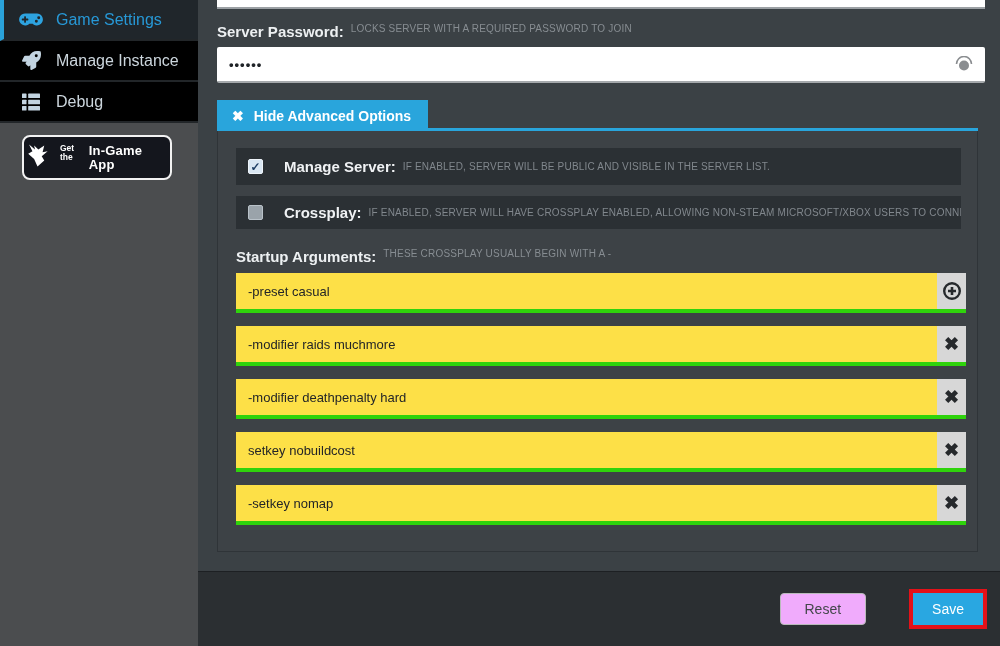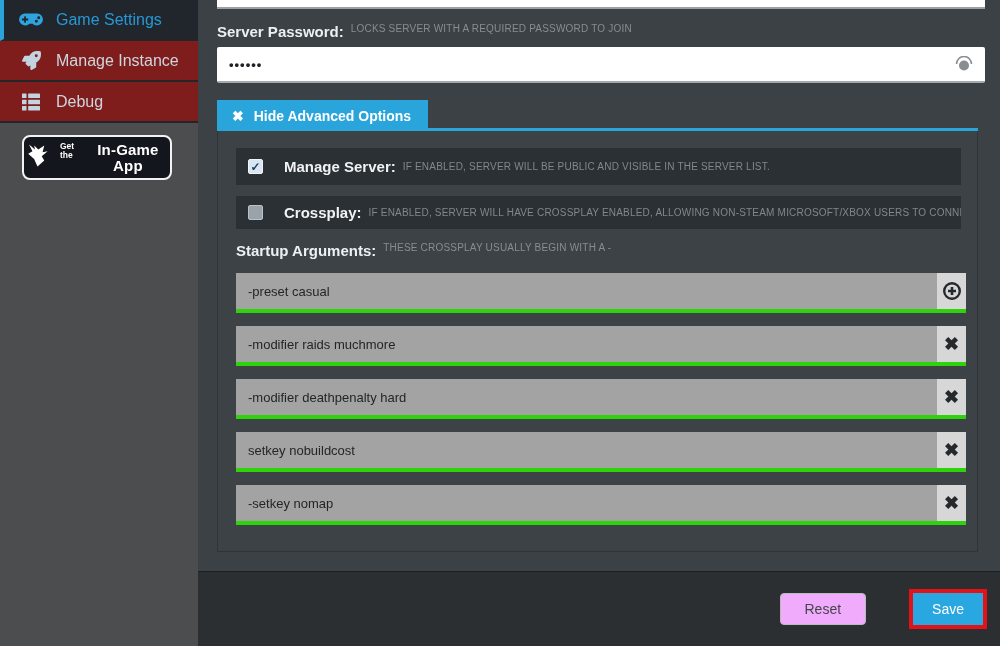--- a/index.html
+++ b/index.html
@@ -2,35 +2,35 @@
 <html><head>
 <meta charset="utf-8">
 <style>
   * { margin:0; padding:0; box-sizing:border-box; }
   html,body { width:1000px; height:646px; }
   body { font-family:"Liberation Sans", sans-serif; background:#3b4145; overflow:hidden; }
   .app { position:relative; width:828px; height:646px; }
 
   
   .sidebar { position:absolute; left:0; top:0; width:198px; height:646px; background:#4b4d4f; }
-  .menu-item { display:flex; align-items:center; height:41px; background:#7f1d1d;
+  .menu-item { display:flex; align-items:center; height:41px; background:#000000;
                border-bottom:2px solid #222629; padding-left:18px; cursor:pointer;
                color:#ccd6dd; font-size:16px; }
   .menu-item .mi-icon { width:26px; display:flex; justify-content:center; color:#c3d4e1; }
   .menu-item .mi-label { margin-left:12px; }
   .menu-item.active { background:#20262b; border-left:4px solid #2aa2da; padding-left:14px;
                       color:#2798d6; }
   .menu-item.active .mi-icon { color:#2da3e0; }
 
   .badge { position:absolute; left:22px; top:135px; width:150px; height:45px;
            background:#14161d; border:2px solid #f2f2f2; border-radius:8px;
            display:flex; align-items:center; justify-content:center; gap:9px; cursor:pointer; }
   .badge-text { display:flex; flex-direction:row; line-height:1.05; color:#ffffff; }
   .badge-text .b1 { font-size:8.5px; font-weight:bold; }
-  .badge-text .b2 { font-size:15px; font-weight:bold; letter-spacing:.2px;text-align:center; }
+  .badge-text .b2 { font-size:13px; font-weight:bold; letter-spacing:.2px; }
 
   
   .main { position:absolute; left:198px; top:0; width:802px; height:646px; background:#3b4145; }
 
   .frag { position:absolute; left:19px; top:0; width:768px; height:9px; background:#ffffff;
           border-bottom:2px solid #9ba0a4; }
 
   .field-label { position:absolute; left:19px; display:flex; align-items:flex-start; gap:7px; white-space:nowrap; }
   .field-label .fl { color:#edf0f2; font-size:15px; font-weight:bold; }
   .field-label .fd { color:#878d92; font-size:10px; letter-spacing:.2px; }
@@ -56,26 +56,26 @@
   .check-row.r1 { top:17px; height:37px; }
   .check-row.r2 { top:65px; height:33px; }
   .cb { width:15px; height:15px; border-radius:2px; background:#9aa3aa; border:1px solid #b9c2c9;
         display:flex; align-items:center; justify-content:center; cursor:pointer; flex:0 0 auto; }
   .cb .mark { display:none; font-size:12px; font-weight:bold; color:#1d3d63; line-height:1; }
   .cb.checked { background:#d9e6f2; border-color:#eef4fa; }
   .cb.checked .mark { display:block; }
   .check-row .cl { margin-left:21px; color:#f0f2f4; font-size:15px; font-weight:bold; }
   .check-row .cd { margin-left:7px; color:#81878d; font-size:10px; letter-spacing:.2px; }
 
-  .sa-label { top:111px; left:18px; }
+  .sa-label { top:117px; left:18px; }
   .panel .field-label { position:absolute; }
 
   .arg-row { position:absolute; left:18px; width:730px; height:40px; display:flex;
              border-bottom:4px solid #2fd30c; }
-  .arg-row input { flex:1; border:none; background:#a3a3a3; padding:0 12px;
+  .arg-row input { flex:1; border:none; background:#fde047; padding:0 12px;
                    font-family:"Liberation Sans",sans-serif; font-size:13px; color:#232527; }
   .arg-btn { width:29px; border:none; background:#d7d7d7; display:flex; align-items:center;
              justify-content:center; cursor:pointer; color:#26292c; }
   .arg-btn .xg { font-size:18px; font-weight:bold; color:#26292c; line-height:1; }
   .a1{top:142px;} .a2{top:195px;} .a3{top:248px;} .a4{top:301px;} .a5{top:354px;}
 
   
   .footer { position:absolute; left:0; top:571px; width:802px; height:75px; background:#2b2f32;
             border-top:1px solid #1d2023; display:flex; align-items:center; justify-content:flex-end;
             padding-right:13px; }

